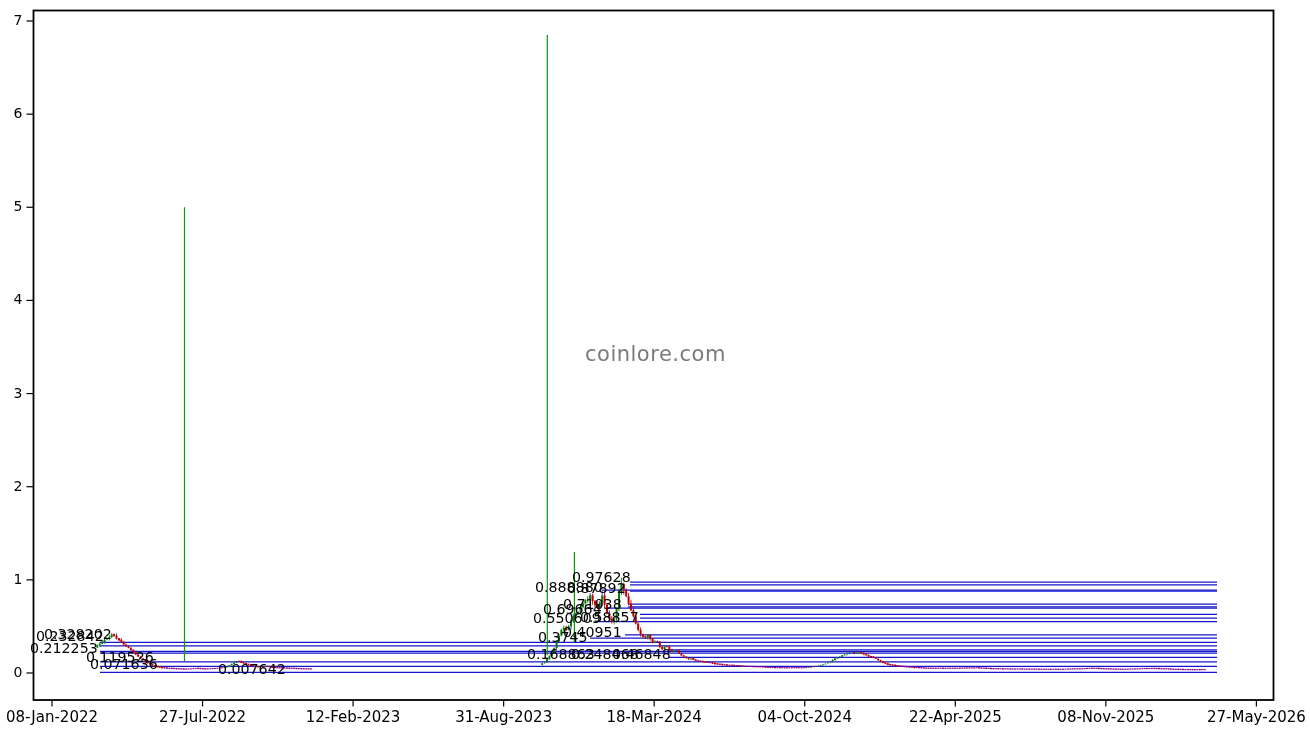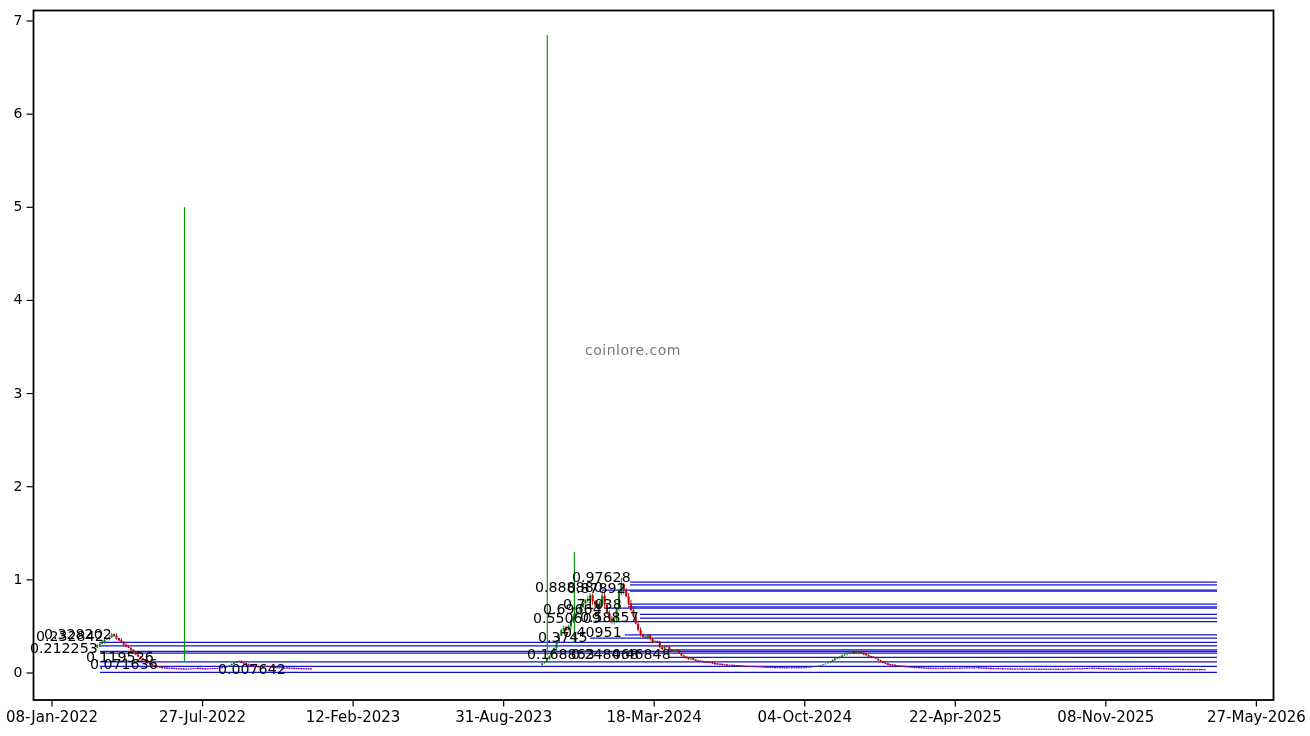--- a/index.html
+++ b/index.html
@@ -6,21 +6,21 @@
   #stage{
     position:relative;
     width:1310px;height:736px;
     background:#ffffff;
     overflow:hidden;
     font-family:"DejaVu Sans", sans-serif;
   }
   #watermark{
     position:absolute;
     left:585px;top:342px;
-    font-size:14px;
+    font-size:21px;
     color:#7a7a7a;
     letter-spacing:0.5px;
     user-select:none;
   }
   #plot-svg{position:absolute;left:0;top:0;}
 </style>
 </head>
 <body>
 
 <div id="stage">

